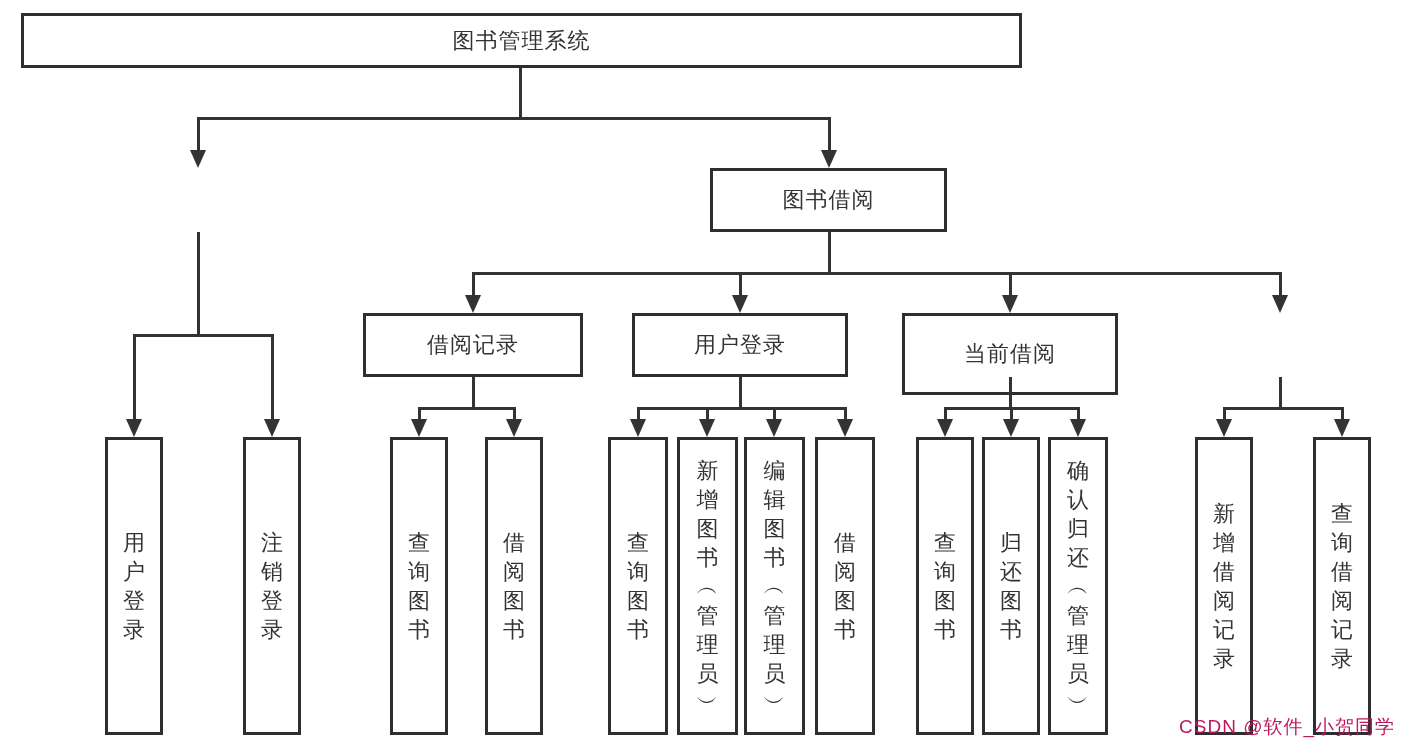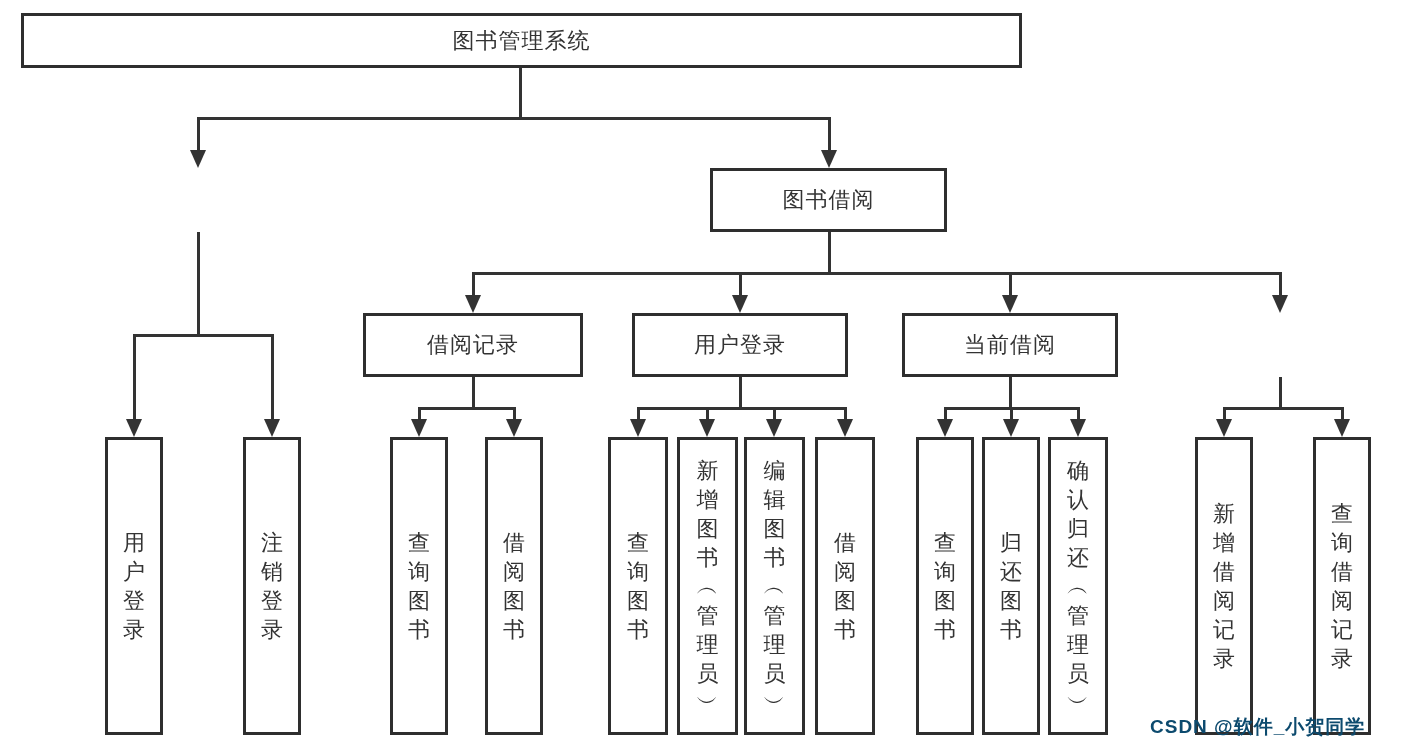--- a/index.html
+++ b/index.html
@@ -15,22 +15,22 @@
   .vbox { font-size:22px; line-height:29px; text-align:center; }
   .vbox .vtext { display:block; }
   .hl { position:absolute; height:3px; background:#333333; }
   .vl { position:absolute; width:3px; background:#333333; }
   .ah {
     position:absolute; width:0; height:0;
     border-left:8px solid transparent; border-right:8px solid transparent;
     border-top:18px solid #333333;
   }
   .watermark {
-    position:absolute; left:1150px; top:714px; width:245px; 
-    font-size:19px; color:#0c4a6e; letter-spacing:1px;font-weight:bold;
+    position:absolute; left:1150px; top:714px; width:245px; text-align:right;
+    font-size:19px; color:#be185d; letter-spacing:1px;
   }
 </style>
 </head>
 <body>
 
 <div class="canvas">
 
   <div class="box hbox" style="left:21px;top:13px;width:1001px;height:55px;">
     <span>图书管理系统</span>
   </div>
@@ -63,21 +63,21 @@
   <div class="ah" style="left:1002px;top:295px;"></div>
   <div class="vl" style="left:1279px;top:272px;height:25px;"></div>
   <div class="ah" style="left:1272px;top:295px;"></div>
 
   <div class="box hbox" style="left:363px;top:313px;width:220px;height:64px;">
     <span>借阅记录</span>
   </div>
   <div class="box hbox" style="left:632px;top:313px;width:216px;height:64px;">
     <span>用户登录</span>
   </div>
-  <div class="box hbox" style="left:902px;top:313px;width:216px;height:64px;">
+  <div class="box hbox" style="left:902px;top:313px;width:216px;height:82px;">
     <span>当前借阅</span>
   </div>
 
   <div class="vl" style="left:472px;top:377px;height:31px;"></div>
   <div class="hl" style="left:418px;top:407px;width:97px;"></div>
   <div class="vl" style="left:418px;top:407px;height:14px;"></div>
   <div class="ah" style="left:411px;top:419px;"></div>
   <div class="vl" style="left:513px;top:407px;height:14px;"></div>
   <div class="ah" style="left:506px;top:419px;"></div>
 

